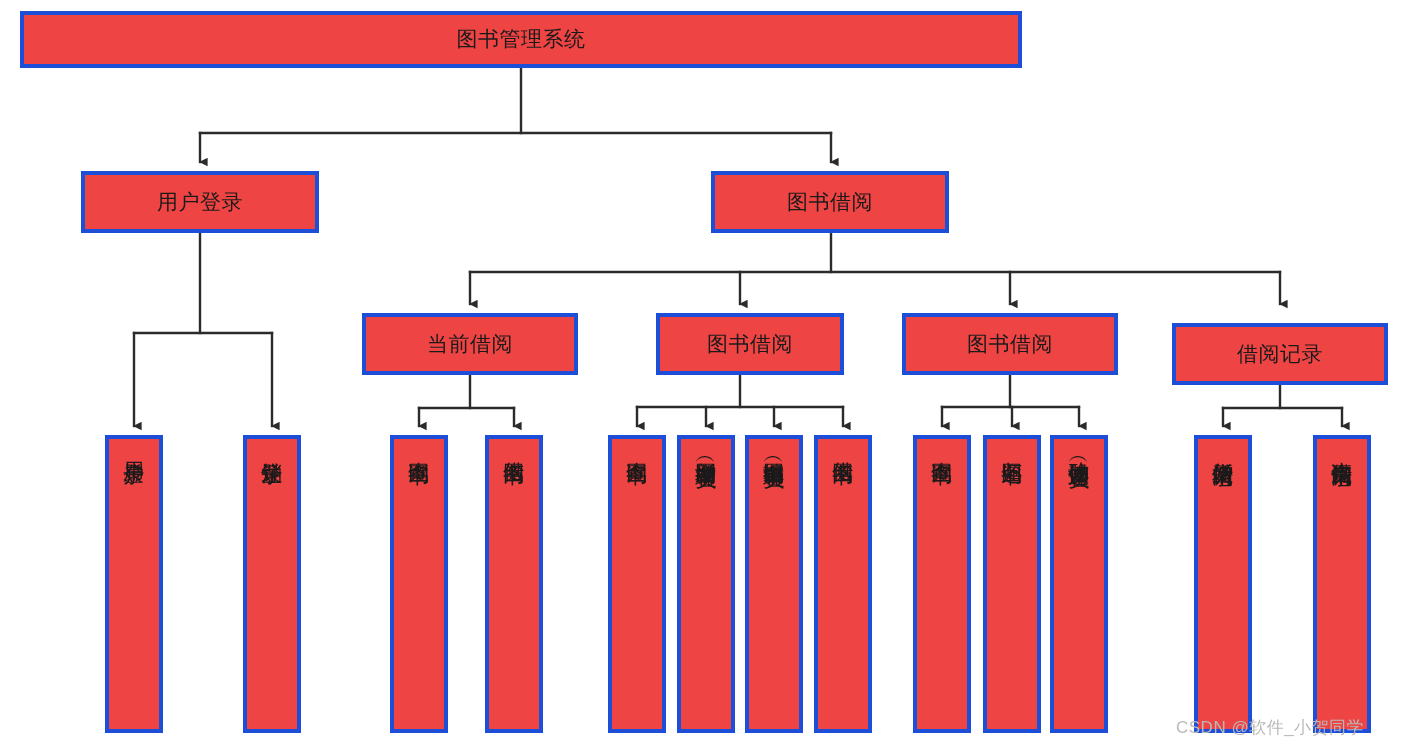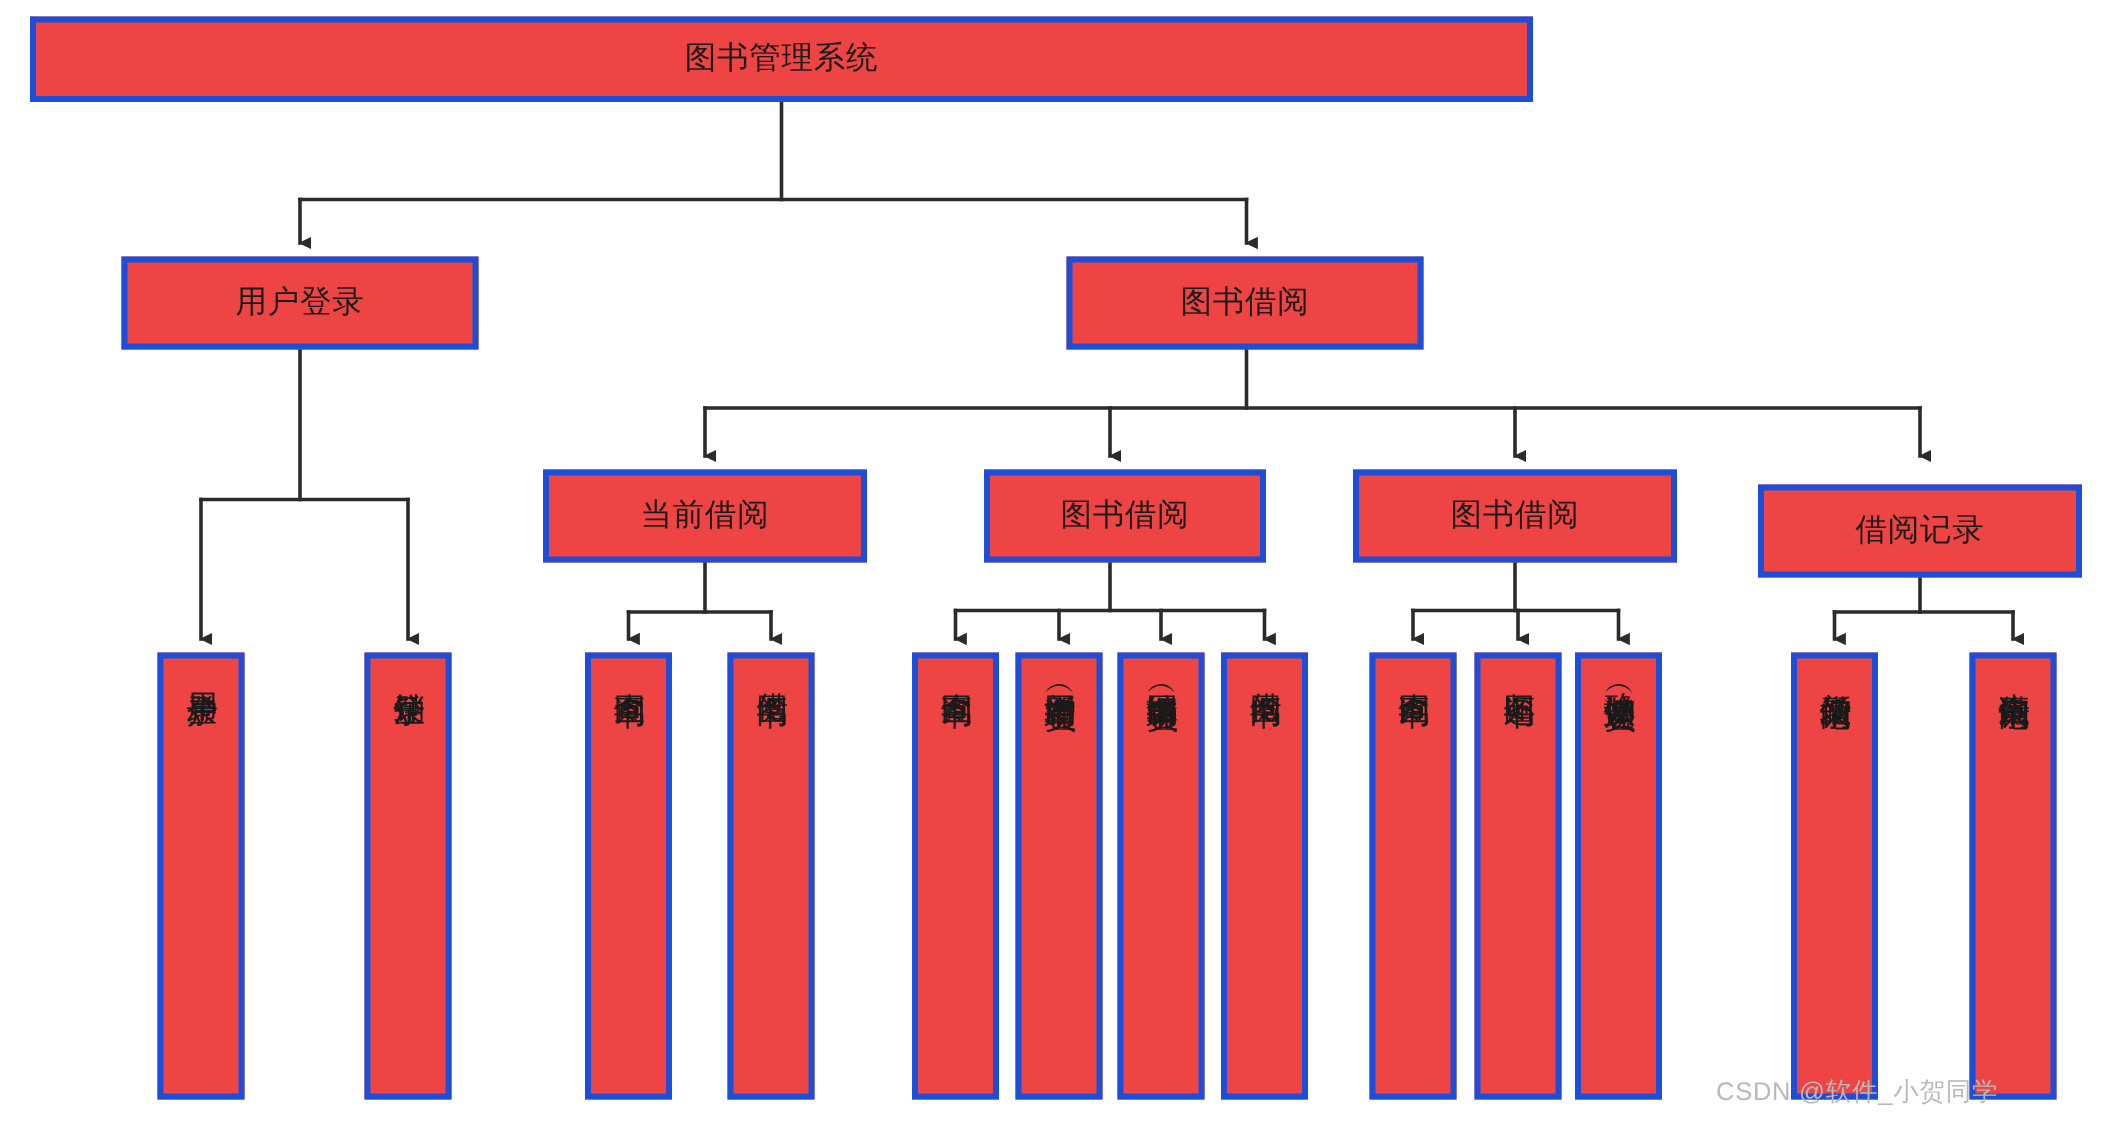--- a/index.html
+++ b/index.html
@@ -179,15 +179,15 @@
   <div class="node node-leaf" style="left:1050px; top:435px; width:58px; height:298px;">
     <span class="label">确认归还（管理员）</span>
   </div>
   <div class="node node-leaf" style="left:1194px; top:435px; width:58px; height:298px;">
     <span class="label">新增借阅记录</span>
   </div>
   <div class="node node-leaf" style="left:1313px; top:435px; width:58px; height:298px;">
     <span class="label">查询借阅记录</span>
   </div>
 
-  <div class="watermark" style="left:1144px; top:716px;text-align:center;">CSDN @软件_小贺同学</div>
+  <div class="watermark" style="left:1176px; top:716px;text-align:center;">CSDN @软件_小贺同学</div>
 
 </div>
 
 </body></html>

